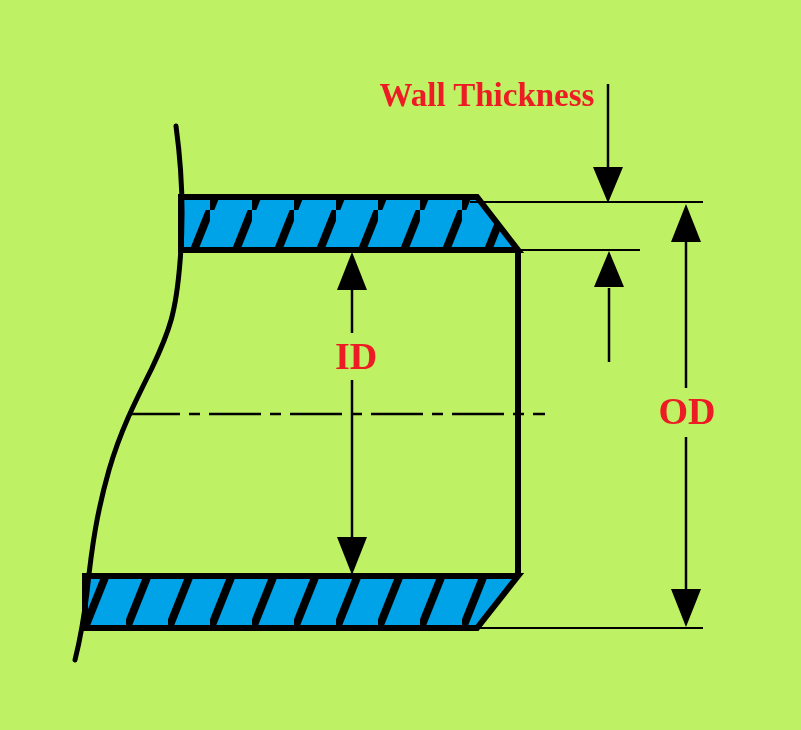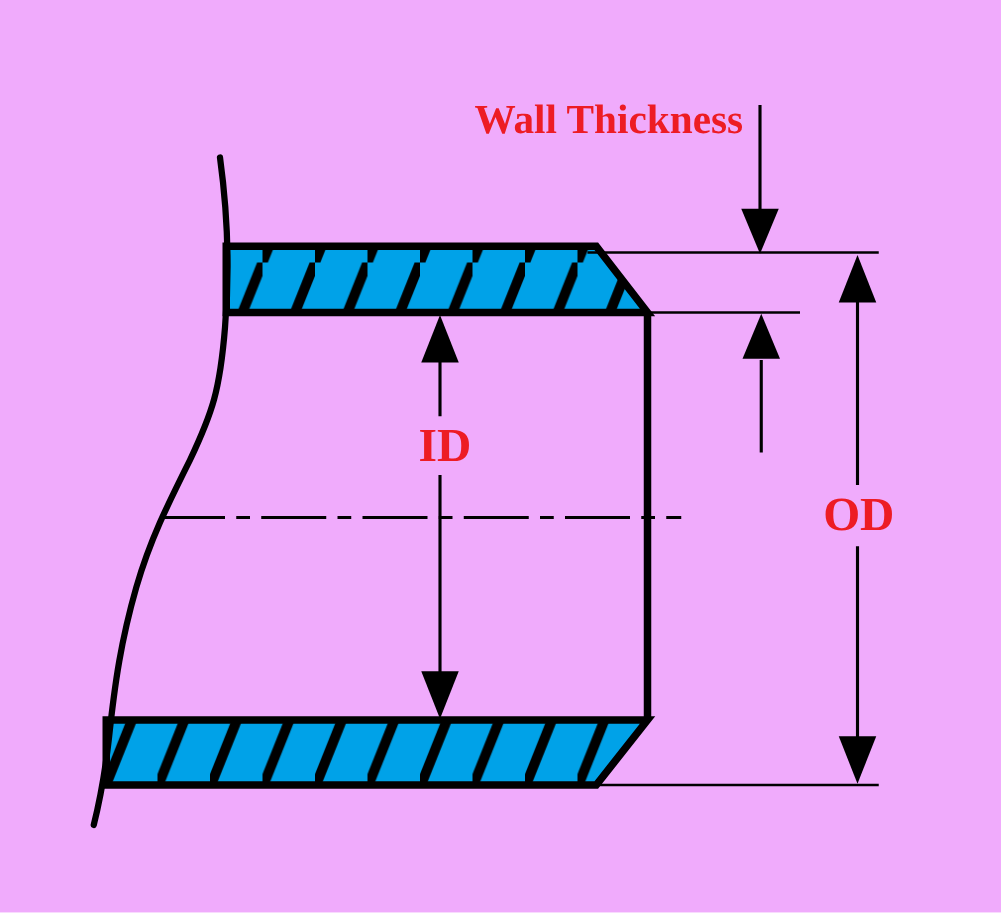--- a/index.html
+++ b/index.html
@@ -8,21 +8,21 @@
     background: #ffffff;
     width: 801px;
     height: 730px;
     overflow: hidden;
     font-family: "Liberation Serif", serif;
   }
   .stage {
     position: relative;
     width: 801px;
     height: 730px;
-    background: #f0abfc;
+    background: #bef264;
     text-decoration: underline;
   }
   svg { display: block; }
   .dim-label {
     font-family: "Liberation Serif", serif;
     font-weight: bold;
   }
   .lbl-wt { font-size: 33px; }
   .lbl-big { font-size: 38px; }
 </style>

